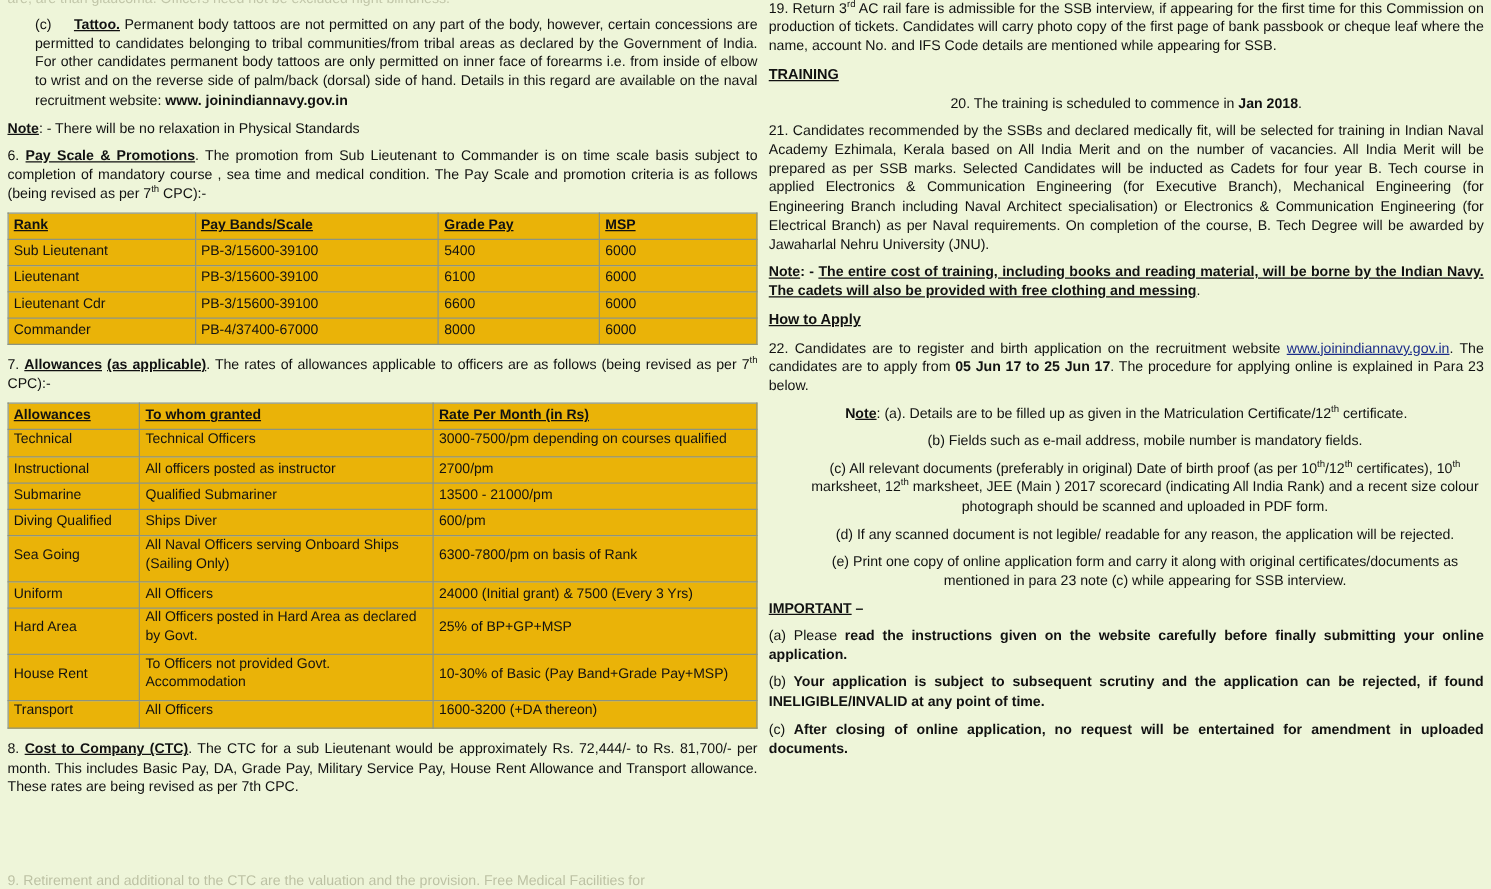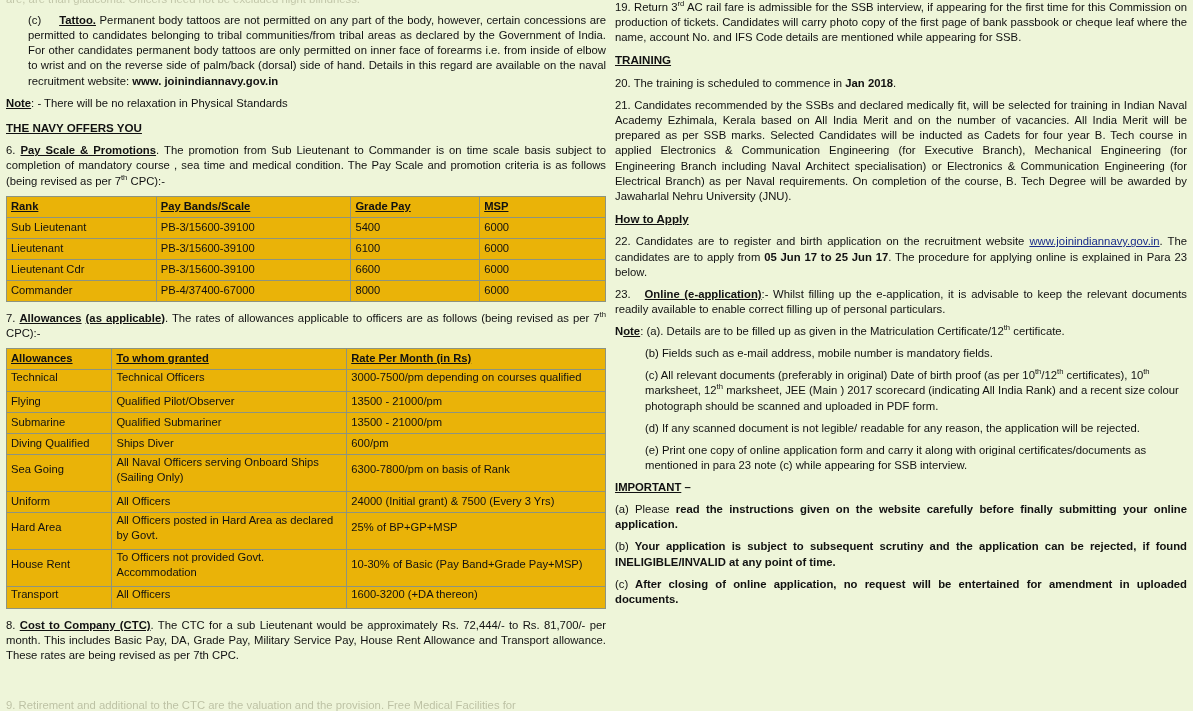--- a/index.html
+++ b/index.html
@@ -29,21 +29,21 @@
     box-sizing: border-box;
   }
   .col-left  { left: 6px;   width: 600px; }
   .col-right { left: 615px; width: 572px; }
 
   p {
     margin: 0 0 7px 0;
     text-align: justify;
   }
   p.last { margin-bottom: 0; }
-  .nojust { text-align: left; }
+  .nojust { text-align: center; }
 
   .clip-top {
     height: 11px;
     overflow: hidden;
     opacity: 0.30;
     margin-bottom: 2px;
     font-size: 11.3px;
     line-height: 1.1;
     color: #5a5a3a;
   }
@@ -131,21 +131,20 @@
       <span>(c)</span>
       &nbsp;&nbsp;&nbsp;&nbsp;<b class="u">Tattoo.</b>
       <span>Permanent body tattoos are not permitted on any part of the body, however, certain concessions are permitted to candidates belonging to tribal communities/from tribal areas as declared by the Government of India. For  other candidates   permanent   body tattoos  are only permitted on inner face of  forearms i.e. from inside of elbow to wrist and  on the reverse side of palm/back (dorsal) side of hand. Details in this regard are available on the naval recruitment website:</span>
       <b>www. joinindiannavy.gov.in</b>
     </p>
 
     <p>
       <b class="u">Note</b><span>: - There will be no relaxation in Physical Standards</span>
     </p>
 
-    <h2 class="section">THE NAVY OFFERS YOU</h2>
 
     <p><span>6.</span> <b class="u">Pay Scale &amp; Promotions</b><span>. The promotion from Sub Lieutenant to Commander is on time scale basis subject to completion of mandatory course , sea time and medical  condition. The Pay Scale and promotion criteria is as follows (being revised as per 7</span><sup>th</sup><span> CPC):-</span></p>
 
     <table class="doc pay">
       <colgroup>
           <col class="c0">
           <col class="c1">
           <col class="c2">
           <col class="c3">
         </colgroup>
@@ -200,23 +199,23 @@
           <th>Rate Per Month (in Rs)</th>
         </tr>
       </thead>
       <tbody>
         <tr>
           <td class="tall">Technical</td>
           <td class="tall">Technical Officers</td>
           <td class="tall">3000-7500/pm depending on courses qualified</td>
         </tr>
         <tr>
-          <td>Flying</td>
-          <td>Qualified Pilot/Observer</td>
-          <td>13500 - 21000/pm</td>
+          <td>Instructional</td>
+          <td>All officers posted  as instructor</td>
+          <td>2700/pm</td>
         </tr>
         <tr>
           <td>Submarine</td>
           <td>Qualified Submariner</td>
           <td>13500 - 21000/pm</td>
         </tr>
         <tr>
           <td>Diving Qualified</td>
           <td>Ships Diver</td>
           <td>600/pm</td>
@@ -256,26 +255,26 @@
   <div class="col col-right">
 
     <p><span>19.</span><span> Return 3</span><sup>rd</sup><span> AC rail fare is admissible for the SSB interview, if appearing for the first time for this Commission on production of tickets. Candidates will carry photo copy of the first page of bank passbook or cheque leaf where the name, account No. and IFS Code details are mentioned while appearing for SSB.</span></p>
 
     <h2 class="section tight">TRAINING </h2>
 
     <p class="nojust"><span>20.</span><span> The training is scheduled to commence in </span><b>Jan 2018</b><span>.</span></p>
 
     <p><span>21.</span><span>  Candidates recommended by the SSBs and declared medically fit, will be selected for training in Indian Naval Academy Ezhimala, Kerala  based on All India Merit and on the number of vacancies. All India Merit will be prepared as per SSB marks.  Selected Candidates will be inducted as Cadets for four year B. Tech course in applied Electronics &amp; Communication Engineering (for Executive Branch), Mechanical Engineering (for Engineering Branch including Naval Architect specialisation) or Electronics &amp; Communication Engineering (for Electrical Branch) as per Naval requirements. On completion of the course, B. Tech Degree will be awarded by Jawaharlal Nehru University (JNU).</span></p>
 
+    <p><b class="u">Note</b><b>: - </b><b class="u">The entire cost of training, including books and reading material, will be borne by the Indian Navy. The cadets will also be provided with free clothing and messing</b><span>.</span></p>
 
     <h2 class="section tight">How to Apply</h2>
 
     <p><span>22.</span><span>  Candidates are to register and birth application on the recruitment website </span><a class="link" href="#">www.joinindiannavy.gov.in</a><span>. The candidates are to apply from </span><b>05 Jun 17 to 25 Jun 17</b><span>. The procedure for applying online is explained in Para 23 below.</span></p>
 
-    <p><span>23.</span>&nbsp;&nbsp; <b class="u">Online (e-application)</b><span>:- Whilst filling up the e-application, it is advisable to keep the relevant documents readily available to enable correct filling up of personal particulars.</span></p>
 
     <p class="nojust"><b>N</b><b class="u">ote</b><span>: (a). Details are to be filled up as given in the Matriculation Certificate/12</span><sup>th</sup><span> certificate.</span></p>
 
     <p class="nojust indent2">(b) Fields such as e-mail address, mobile number is mandatory fields.</p>
 
     <p class="nojust indent2"><span>(c)  All relevant documents (preferably in original) Date of birth proof (as per 10</span><sup>th</sup><span>/12</span><sup>th</sup><span> certificates), 10</span><sup>th</sup><span> marksheet, 12</span><sup>th</sup><span> marksheet, JEE (Main ) 2017  scorecard (indicating All India Rank) and a recent size colour photograph should be scanned and uploaded in PDF form.</span></p>
 
     <p class="nojust indent2">(d)  If any scanned document is not legible/ readable for any reason, the application will be rejected.</p>
 
     <p class="nojust indent2">(e)  Print one copy of online application form and carry it along with original certificates/documents as mentioned in para 23 note (c) while appearing for SSB interview.</p>

